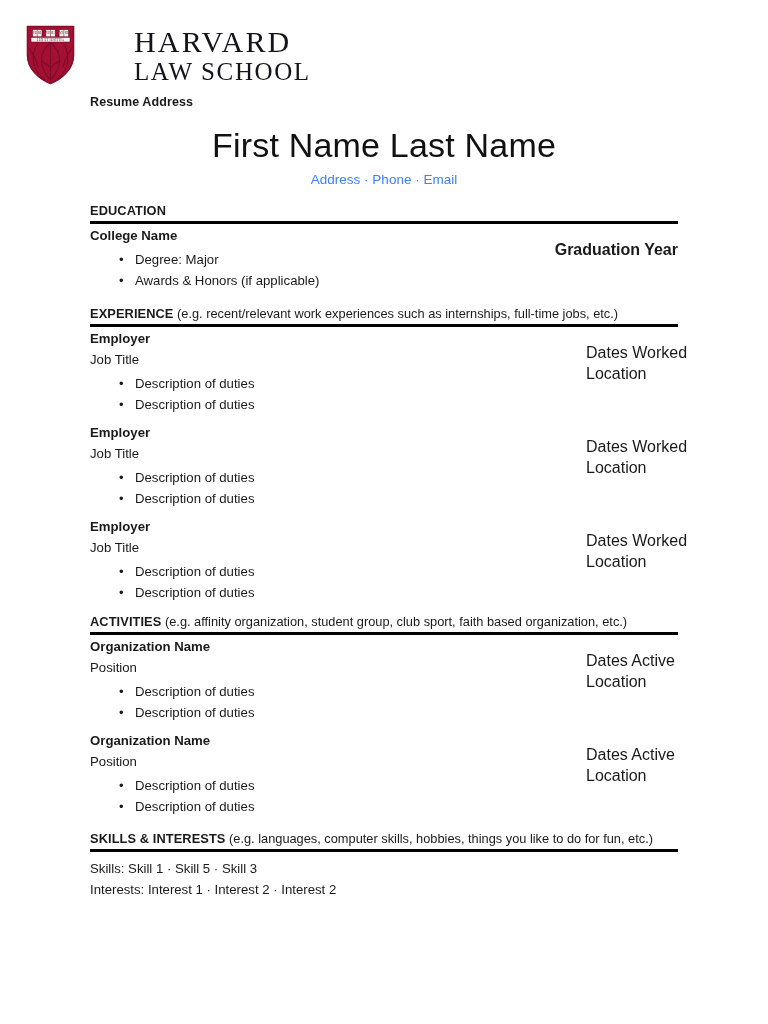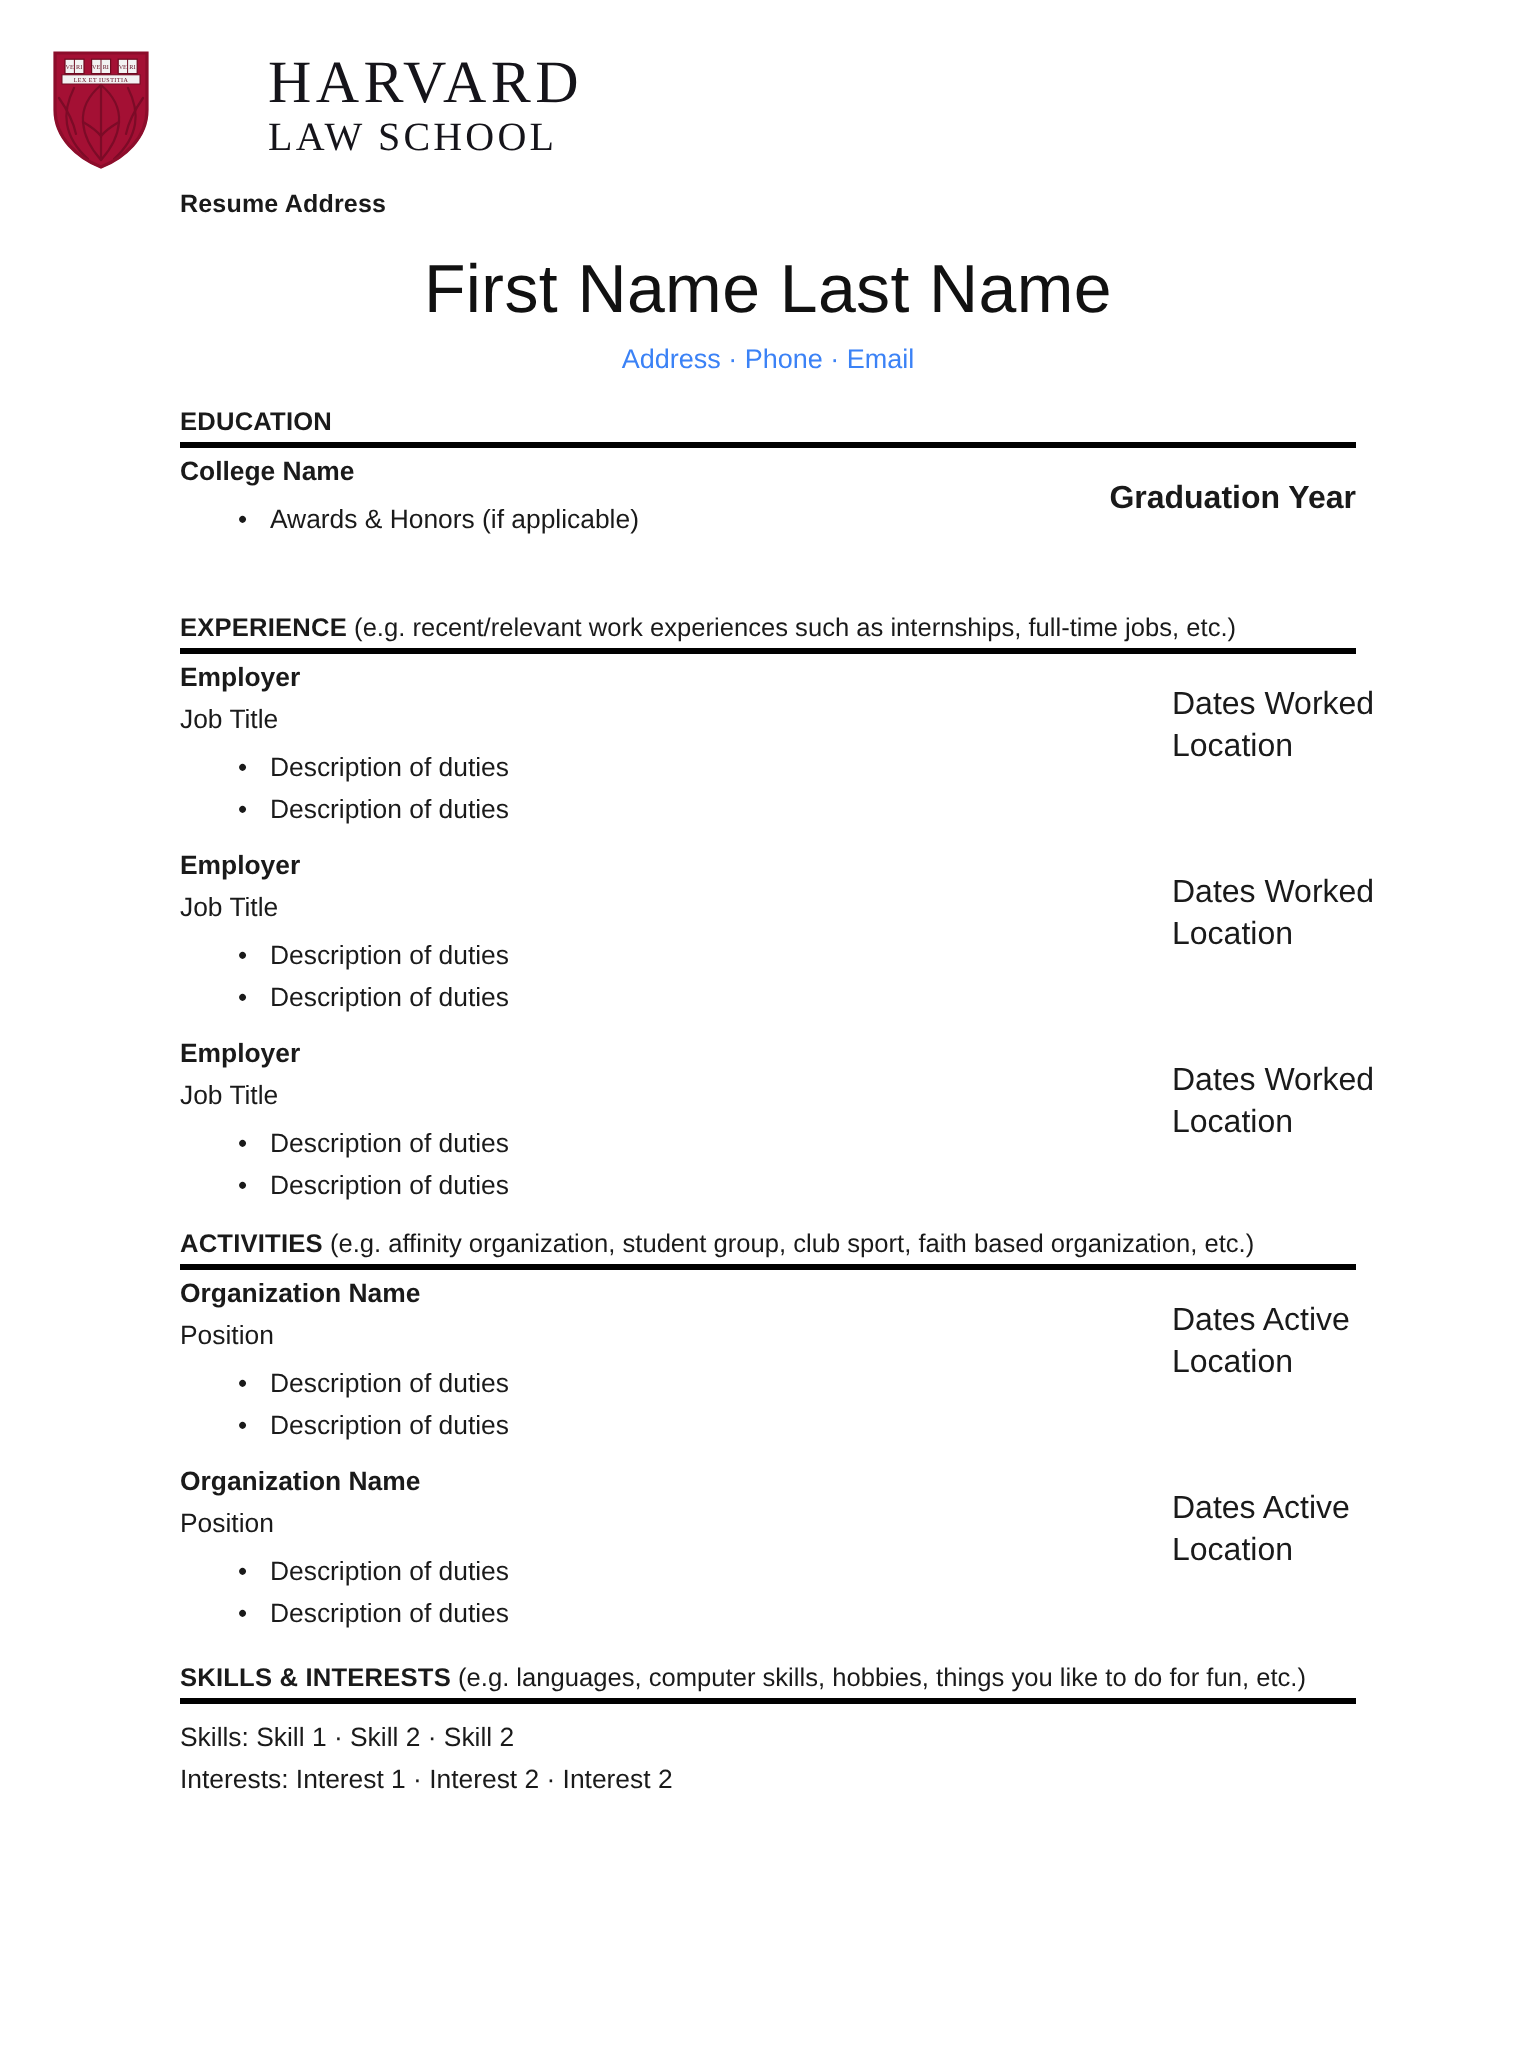--- a/index.html
+++ b/index.html
@@ -44,21 +44,21 @@
     color: #15141a;
     padding-top: 2px;
   }
   .wordmark .line1 {
     font-size: 30px;
     letter-spacing: 2.2px;
     line-height: 1.02;
     font-weight: 400;
   }
   .wordmark .line2 {
-    font-size: 20px;
+    font-size: 25px;
     letter-spacing: 1.6px;
     line-height: 1.12;
     font-weight: 400;
   }
 
   
   .doc {
     position: absolute;
     left: 90px;
     top: 0;
@@ -239,20 +239,21 @@
       <div class="sec-head">
         <span class="key">EDUCATION</span><span class="hint"></span>
       </div>
       <div class="rule"></div>
       <div class="entry" style="margin-top:4px">
         <div class="row">
           <span class="left bold">College Name</span>
           <span class="right ralign bold">Graduation Year</span>
         </div>
         <ul class="bullets">
+          <li>Degree: Major</li>
           <li>Awards &amp; Honors (if applicable)</li>
         </ul>
       </div>
     </div>
 
     <div class="section" style="top:306px">
       <div class="sec-head">
         <span class="key">EXPERIENCE</span><span class="hint"> (e.g. recent/relevant work experiences such as internships, full-time jobs, etc.)</span>
       </div>
       <div class="rule"></div>
@@ -339,19 +340,19 @@
         </ul>
       </div>
     </div>
 
     <div class="section" style="top:831px">
       <div class="sec-head">
         <span class="key">SKILLS &amp; INTERESTS</span><span class="hint"> (e.g. languages, computer skills, hobbies, things you like to do for fun, etc.)</span>
       </div>
       <div class="rule"></div>
       <div style="margin-top:6px">
-        <div class="plain-line">Skills: Skill 1 · Skill 2 · Skill 2</div>
+        <div class="plain-line">Skills: Skill 1 · Skill 5 · Skill 3</div>
         <div class="plain-line">Interests: Interest 1 · Interest 2 · Interest 2</div>
       </div>
     </div>
 
   </div>
 </div>
 
 </body></html>

